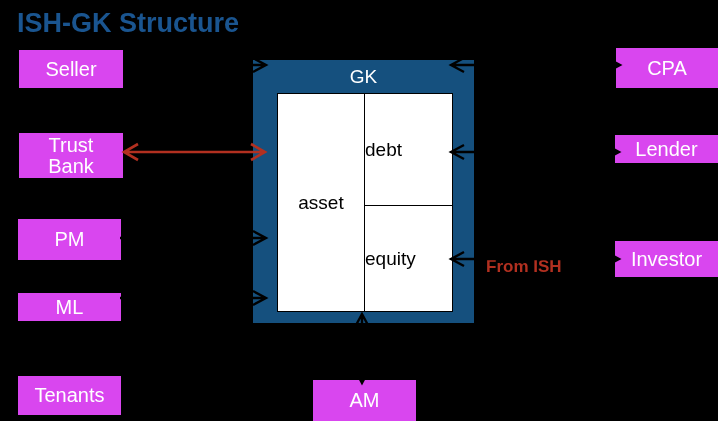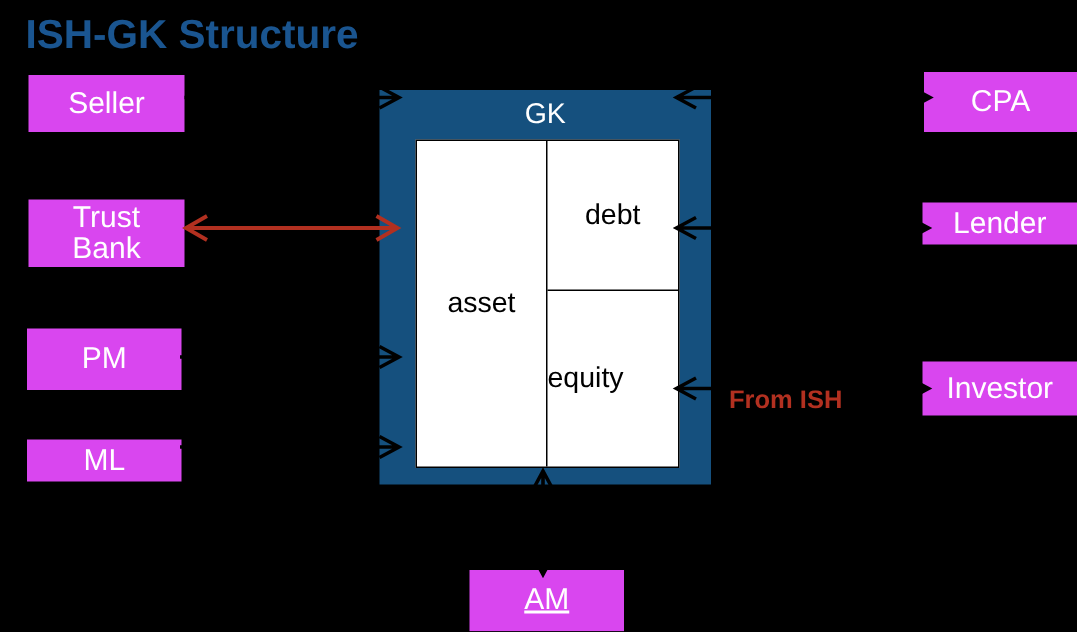--- a/index.html
+++ b/index.html
@@ -25,22 +25,22 @@
     position:absolute;left:24px;top:33px;width:176px;height:219px;
     background:#FFFFFF;border:1.5px solid #000;box-sizing:border-box;
     display:flex;color:#000;font-size:19px;
   }
   .asset-cell{
     width:87px;border-right:1.5px solid #000;box-sizing:border-box;
     display:flex;align-items:center;justify-content:center;
   }
   .right-cells{flex:1;display:flex;flex-direction:column;}
   .debt-cell{
-    height:100px;border-bottom:1.5px solid #000;box-sizing:border-box;
-    display:flex;align-items:center;justify-content:center;
+    height:112px;border-bottom:1.5px solid #000;box-sizing:border-box;
+    display:flex;align-items:center;justify-content:flex-start;
   }
   .equity-cell{flex:1;display:flex;align-items:center;justify-content:flex-start;}
   .from-ish{
     position:absolute;left:486px;top:257px;color:#B23020;
     font-size:17px;font-weight:bold;white-space:nowrap;
   }
   svg.connectors{position:absolute;left:0;top:0;pointer-events:none;}
   svg.connectors path{fill:none;stroke-linejoin:miter;}
   .black-arrow{stroke:#000000;stroke-width:2.4px;}
   .red-arrow{stroke:#B23020;stroke-width:2.6px;}
@@ -58,32 +58,35 @@
   <div class="node" style="left:19px;top:133px;width:104px;height:45px;">
     <span>Trust
 Bank</span>
   </div>
   <div class="node" style="left:18px;top:219px;width:103px;height:41px;">
     <span>PM</span>
   </div>
   <div class="node" style="left:18px;top:293px;width:103px;height:28px;">
     <span>ML</span>
   </div>
+  <div class="node" style="left:18px;top:376px;width:103px;height:39px;">
+    <span>Tenants</span>
+  </div>
 
   <div class="node" style="left:616px;top:48px;width:102px;height:40px;">
     <span>CPA</span>
   </div>
   <div class="node" style="left:615px;top:135px;width:103px;height:28px;">
     <span>Lender</span>
   </div>
   <div class="node" style="left:615px;top:241px;width:103px;height:36px;">
     <span>Investor</span>
   </div>
 
-  <div class="node" style="left:313px;top:380px;width:103px;height:41px;text-decoration:underline;">
+  <div class="node" style="left:313px;top:380px;width:103px;height:41px;">
     <span>AM</span>
   </div>
 
   <div class="gk-box">
     <div class="gk-label">GK</div>
     <div class="gk-inner">
       <div class="asset-cell">
         <span>asset</span>
       </div>
       <div class="right-cells">

